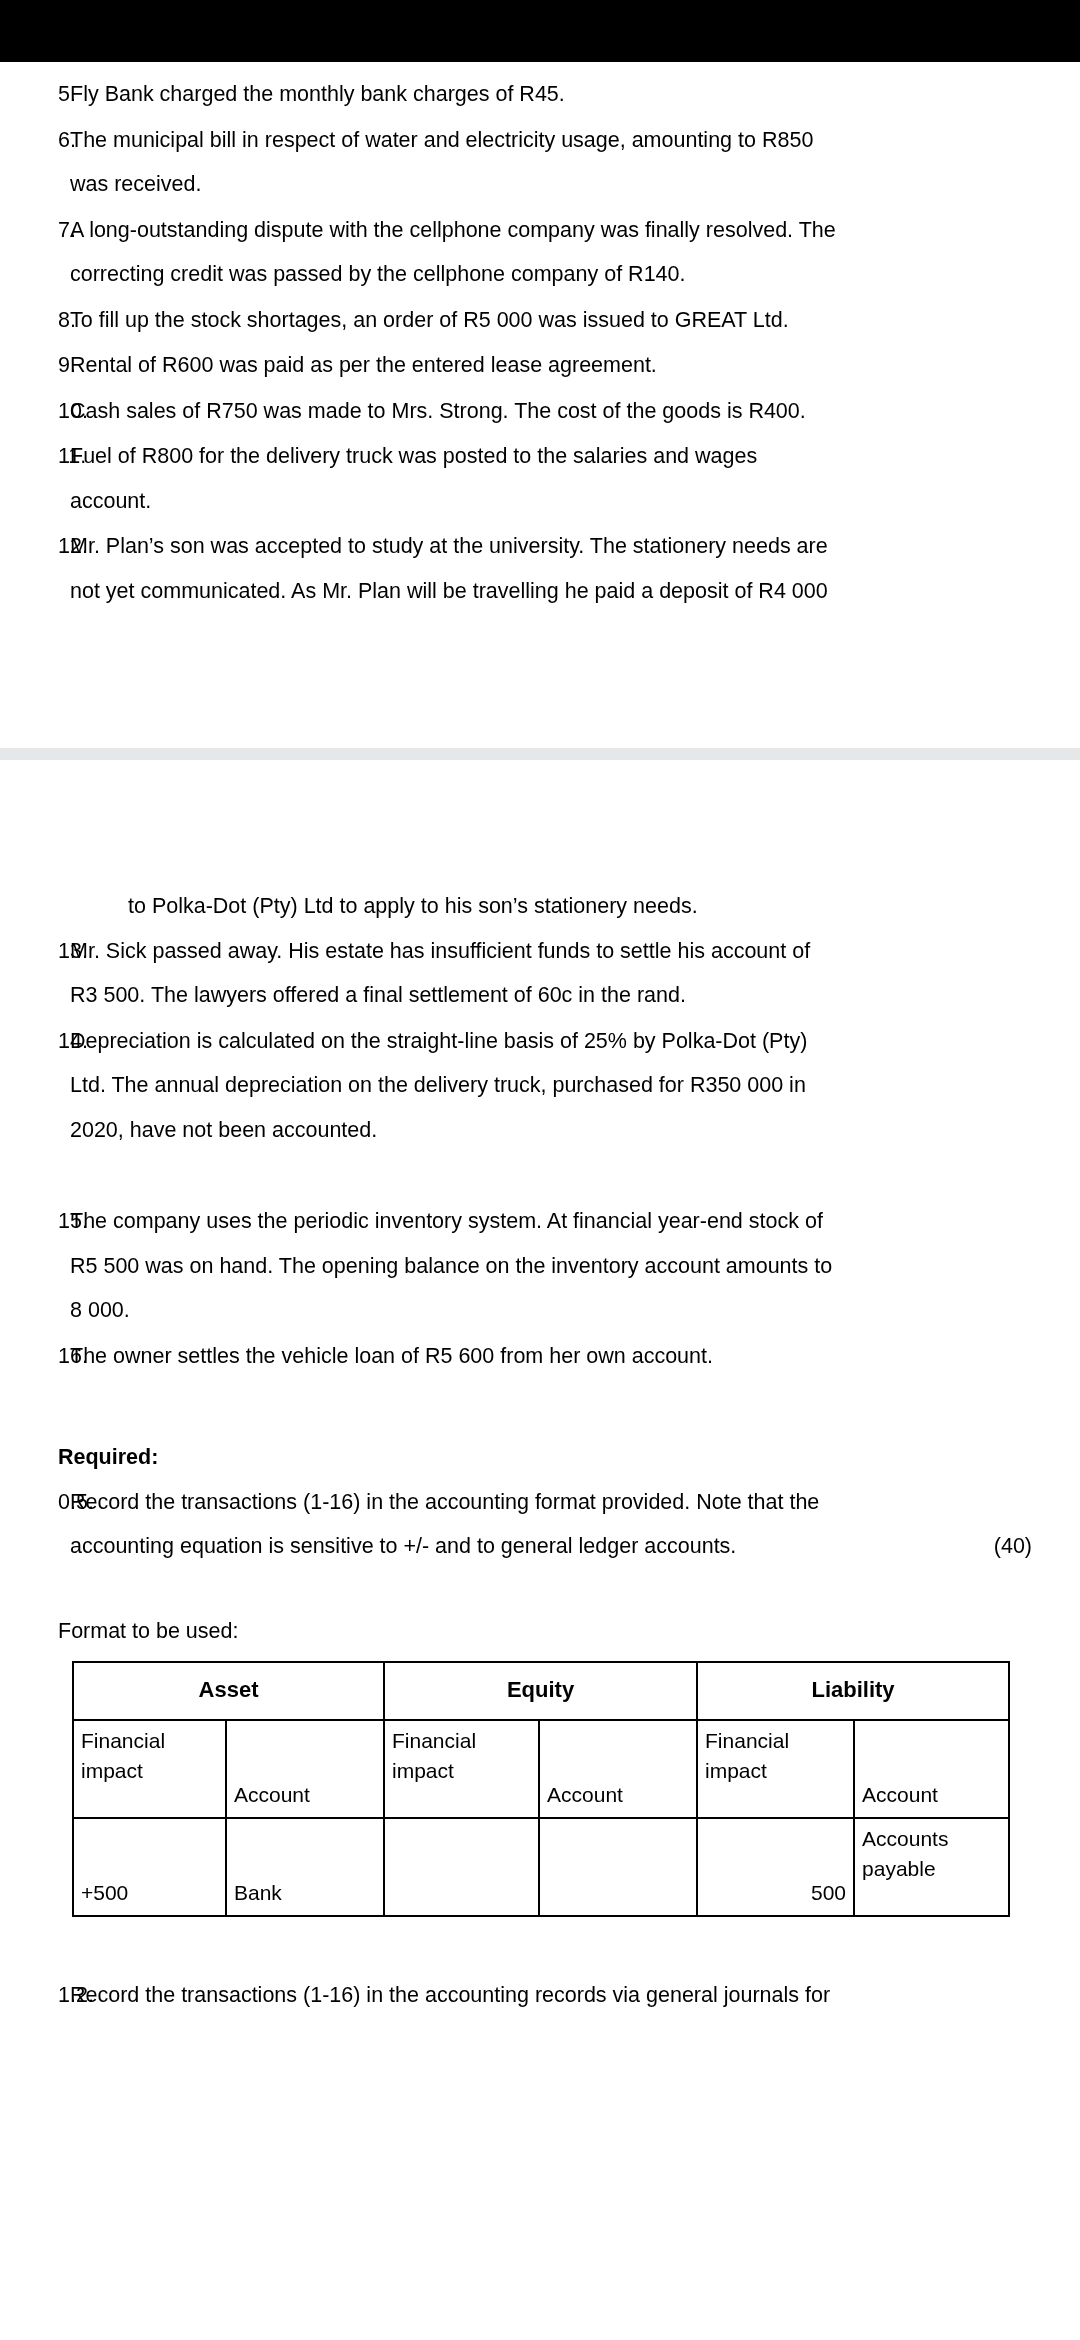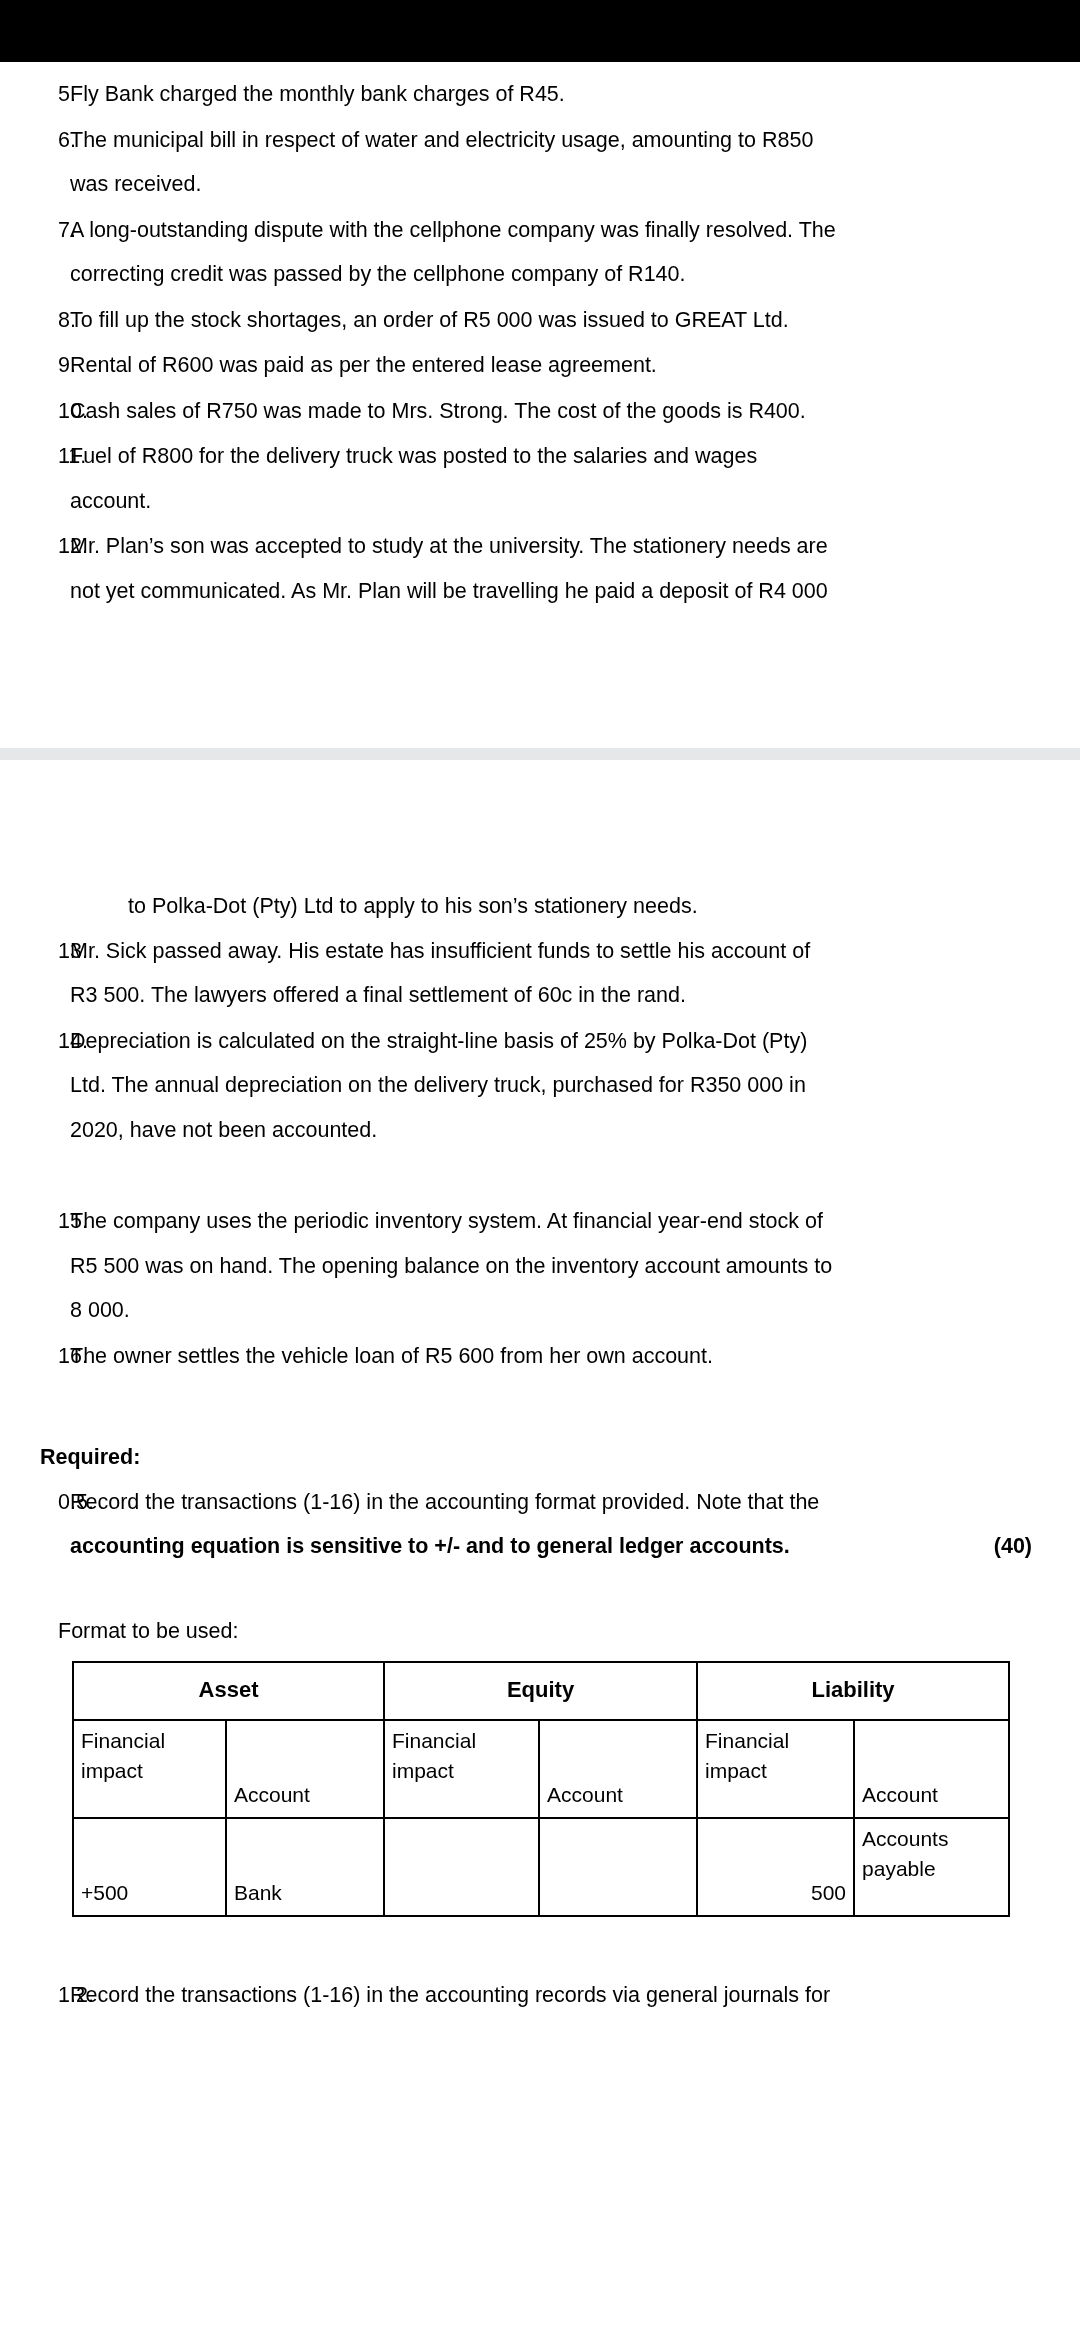--- a/index.html
+++ b/index.html
@@ -75,21 +75,21 @@
     font-size: 21.5px;
     line-height: 44.5px;
     padding-left: 128px;
     padding-right: 80px;
   }
 
   .section-head {
     font-size: 21.5px;
     line-height: 44.5px;
     font-weight: bold;
-    padding-left: 40px;
+    padding-left: 58px;
   }
 
   .plain-line {
     font-size: 21.5px;
     line-height: 44.5px;
     padding-left: 58px;
   }
   .spacer-md { height: 40px; }
   .spacer-lg { height: 56px; }
 
@@ -109,21 +109,20 @@
   .req-body {
     flex: 1 1 auto;
     font-size: 21.5px;
     line-height: 44.5px;
     padding-right: 48px;
   }
   .req-line2 {
     display: flex;
     justify-content: space-between;
     align-items: flex-start;
-    font-weight: bold;
   }
   .req-marks {
     font-size: 21.5px;
     line-height: 44.5px;
     padding-left: 24px;
   }
 
   
   .fmt-table-wrap {
     padding-left: 72px;

